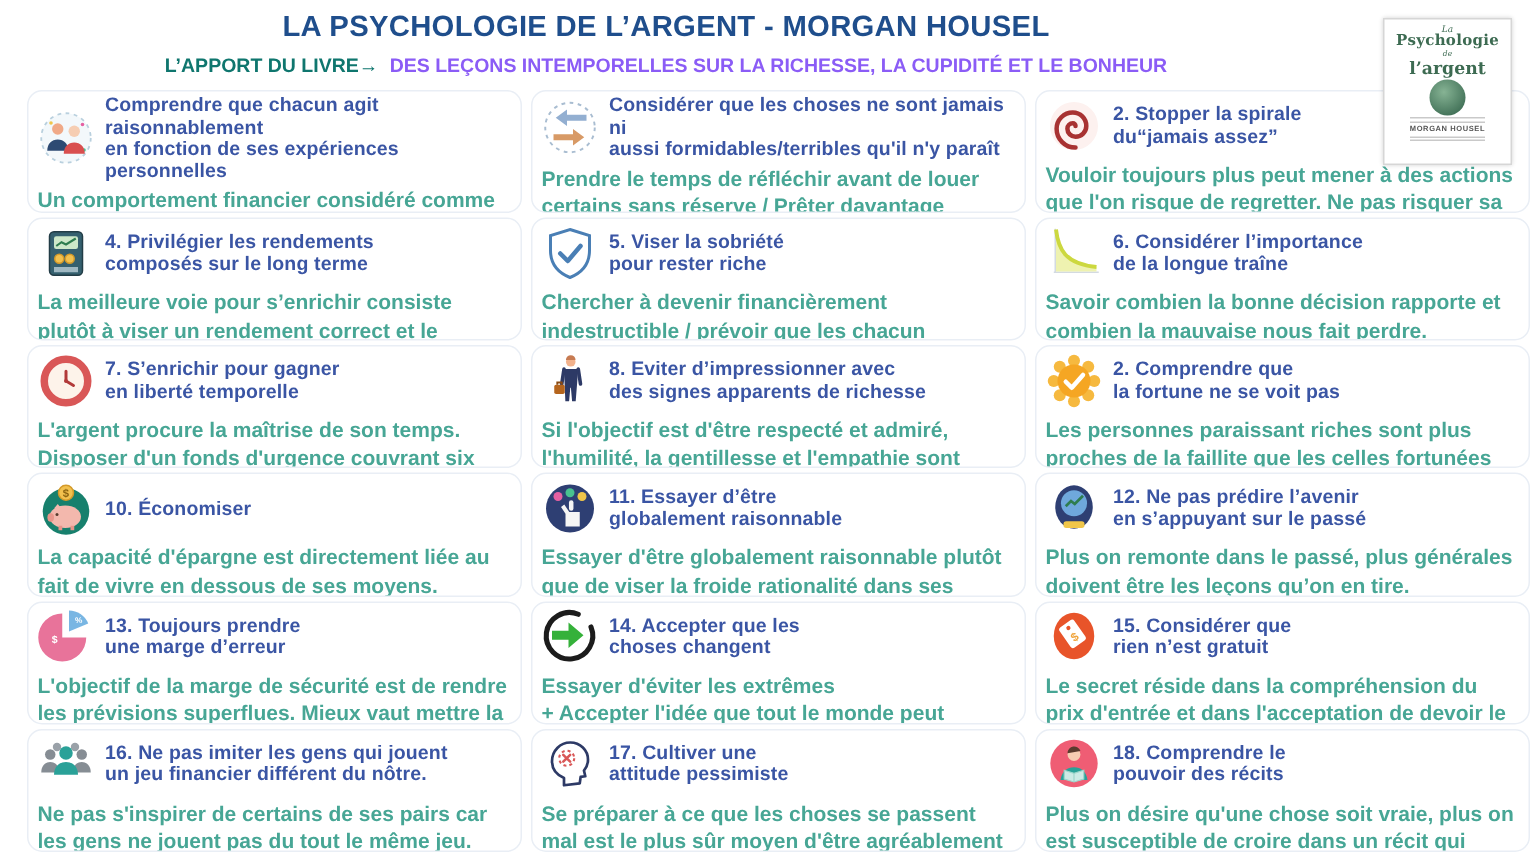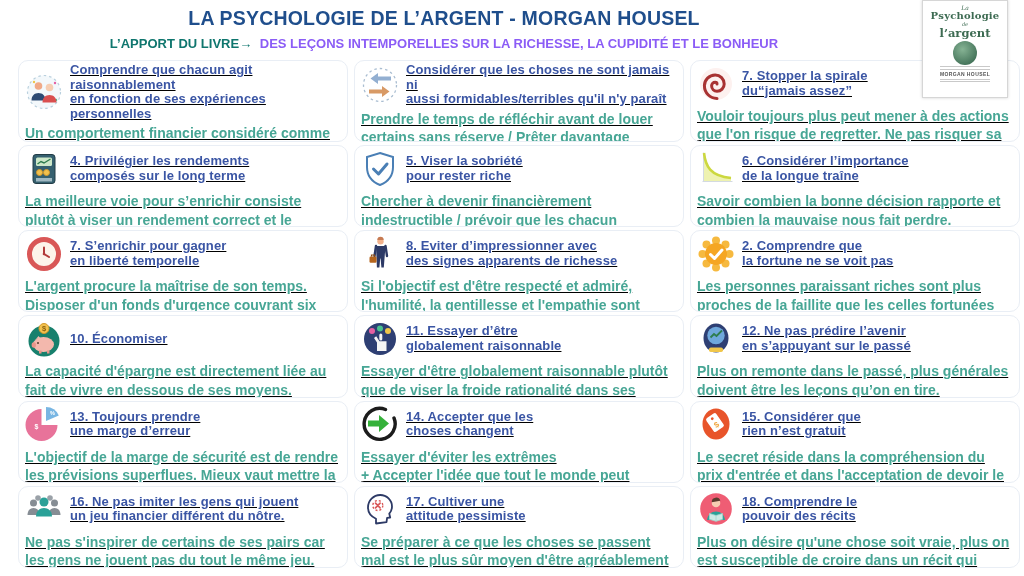--- a/index.html
+++ b/index.html
@@ -9,40 +9,40 @@
 
   
   .hdr { position: relative; height: 60px; }
   .hdr-text { width: 860px; text-align: center; padding-top: 7px; }
   h1 { font-size: 19.5px; font-weight: 700; color: #1f4e8c; letter-spacing: .2px; }
   h2 { font-size: 13px; font-weight: 700; margin-top: 6px; }
   .sub-label { color: #0f766e; }
   .sub-accent { color: #8b5cf6; margin-left: 4px; }
 
   
-  .book { position: absolute; top: 0; right: 16px; width: 86px; height: 98px;
+  .book { position: absolute; top: 12px; right: 16px; width: 86px; height: 98px;
     background: #fff; border: 1px solid #d6d6d6; box-shadow: 0 0 3px rgba(0,0,0,.18);
     padding: 4px 7px; text-align: center;
     font-family: "DejaVu Serif", serif; color: #3d6b52; z-index: 5; }
   .bc-la  { font-size: 6px; font-style: italic; line-height: 1; }
   .bc-psy { font-size: 10px; font-weight: 700; line-height: 1.05; letter-spacing: .2px; }
   .bc-de  { font-size: 5px; font-style: italic; line-height: 1; }
   .bc-arg { font-size: 11.5px; font-weight: 700; line-height: 1.05; }
   .bc-emblem { width: 24px; height: 24px; margin: 2px auto 1px; border-radius: 50%;
     background: radial-gradient(circle at 40% 35%, #86b394, #2e5e46); }
   .bc-bars i { display: block; height: 1px; background: #c9c9c9; margin: 1.5px 10px 0; }
   .bc-author { font-size: 5px; font-weight: 700; letter-spacing: .4px; color: #555;
     font-family: "Liberation Sans", sans-serif; margin-top: 1.5px; }
 
   
   .grid { display: grid; grid-template-columns: repeat(3, 1fr);
     grid-template-rows: repeat(6, 1fr); gap: 3px 6px;
     height: 512px; padding: 0 4px 4px 4px; }
   .cell { border: 1px solid #e9eef5; border-radius: 10px; padding: 2px 6px;
-    overflow: hidden; background: #fff; text-decoration: underline; }
+    overflow: hidden; background: #fff; }
   .cell-head { display: flex; align-items: center; gap: 7px; min-height: 41px; }
   .icon { width: 38px; height: 38px; flex: 0 0 38px; }
   .icon svg { width: 100%; height: 100%; display: block; }
   .cell-title { font-size: 13px; font-weight: 700; line-height: 1.12;
     color: #3a55a4; white-space: pre-line; letter-spacing: .1px; }
   .cell-desc { font-size: 14px; font-weight: 700; line-height: 1.32;
     color: #47a695; margin-top: 3px; white-space: pre-line; }
 </style>
 </head>
 <body>
@@ -111,21 +111,21 @@
   </section>
 
   <section class="cell">
     <div class="cell-head">
       <span class="icon">
             <svg viewBox="0 0 38 38">
               <circle cx="19" cy="19" r="16" fill="#fdf1ef"></circle>
               <path d="M20 19a1.8 1.8 0 0 0-1.8-1.8 3.6 3.6 0 0 0-3.6 3.6 5.4 5.4 0 0 0 5.4 5.4 7.2 7.2 0 0 0 7.2-7.2 9 9 0 0 0-9-9 10.8 10.8 0 0 0-10.8 10.8 12.6 12.6 0 0 0 12.6 12.6" fill="none" stroke="#a83232" stroke-width="3" stroke-linecap="round"></path>
             </svg>
           </span>
-      <h3 class="cell-title">7. Stopper la spirale
+      <h3 class="cell-title">2. Stopper la spirale
 du“jamais assez”</h3>
     </div>
     <p class="cell-desc">Vouloir toujours plus peut mener à des actions que l'on risque de regretter. Ne pas risquer sa liberté, le respect des autres…</p>
   </section>
 
   <section class="cell">
     <div class="cell-head">
       <span class="icon">
             <svg viewBox="0 0 38 38">
               <rect x="8" y="4.5" width="22" height="29" rx="3" fill="#35606f" stroke="#223c46"></rect>

